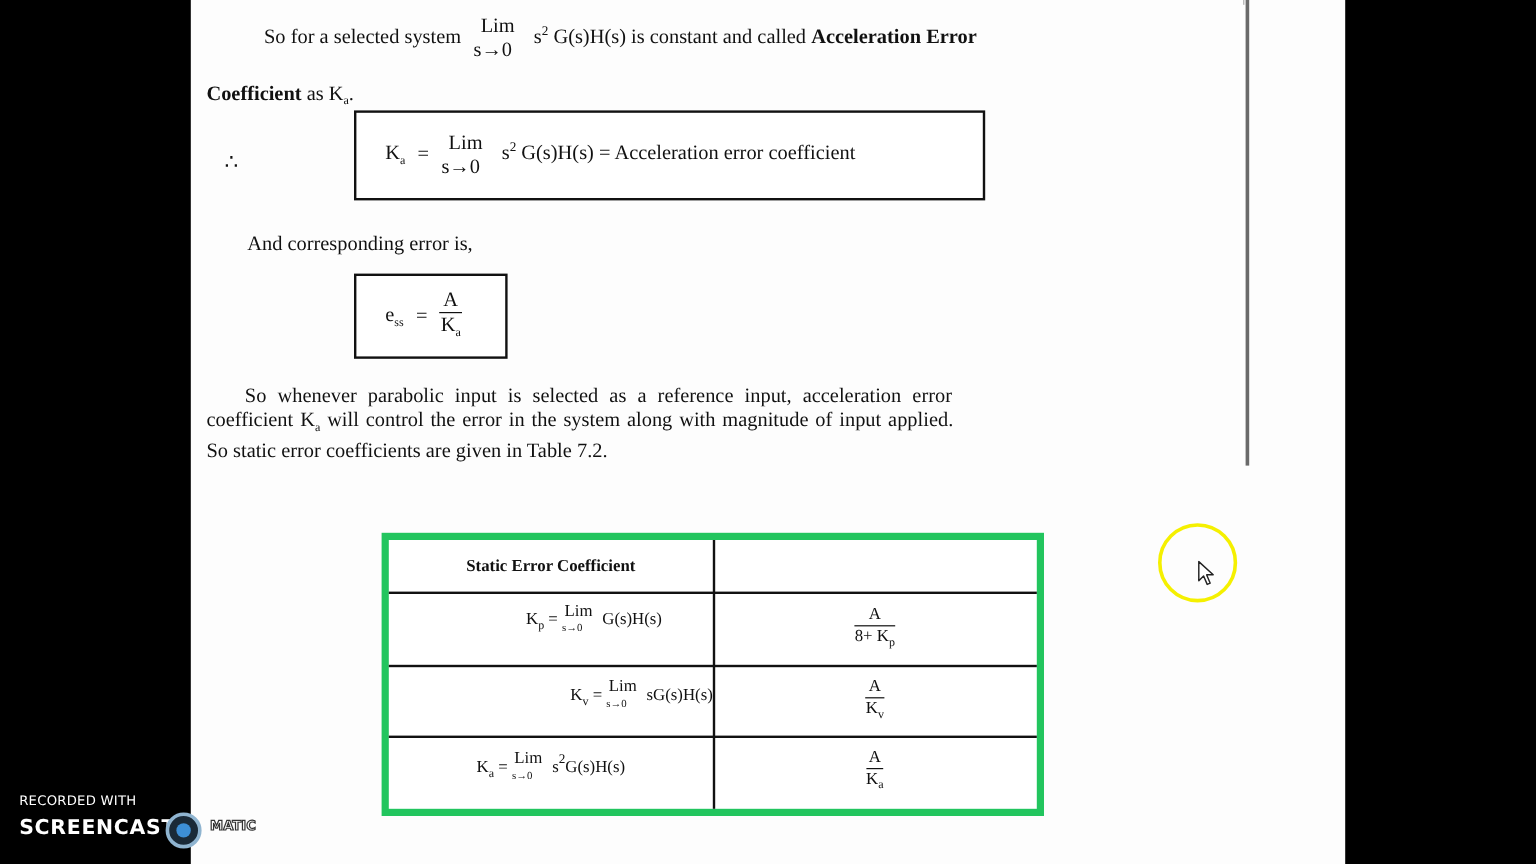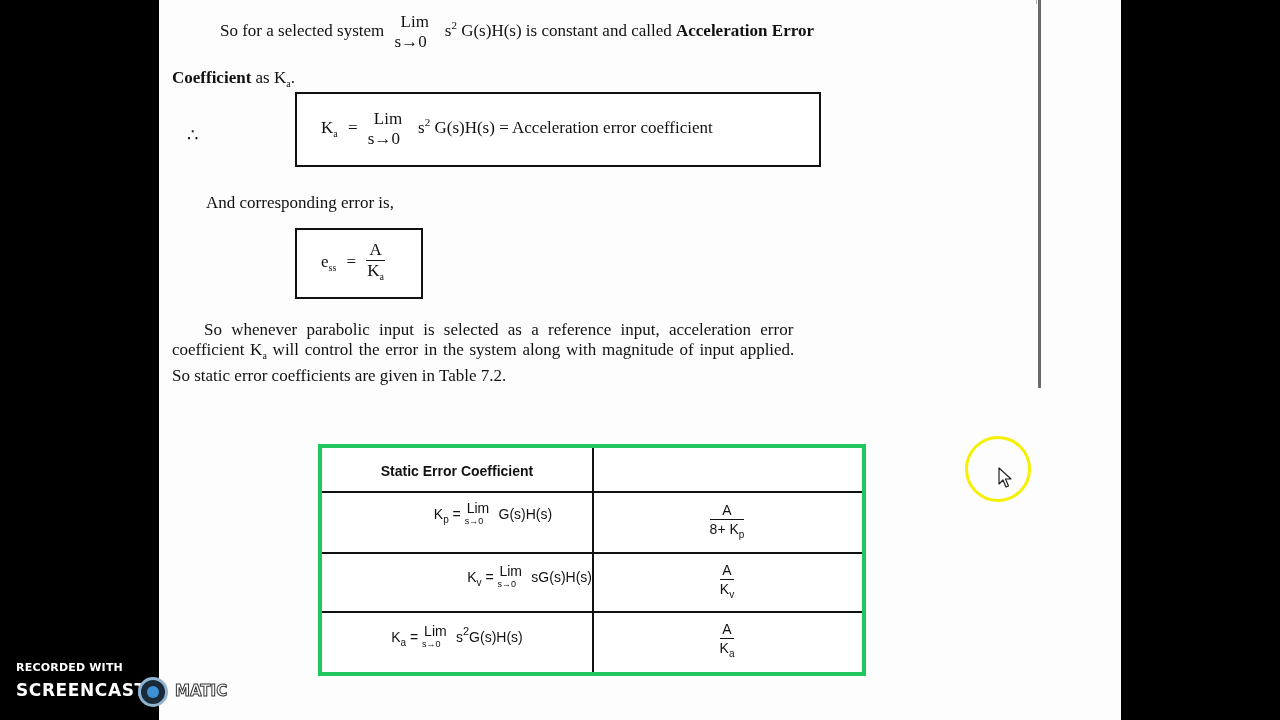--- a/index.html
+++ b/index.html
@@ -29,47 +29,47 @@
     .box {
       position: absolute; border: 2px solid #111; background: #fff;
     }
     .frac { display: inline-block; text-align: center; vertical-align: middle; }
     .frac .num { display: block; padding: 0 3px; border-bottom: 1.5px solid #111; line-height: 20px; }
     .frac .den { display: block; line-height: 20px; }
 
     
     .tbl {
       position: absolute; left: 318px; top: 444px; width: 540px; height: 224px;
-      border: 4px solid #22c55e; background: #fff;
-      font-family: Liberation Sans, sans-serif; font-size: 14px; color: #111;
+      border: 6px solid #22c55e; background: #fff;
+      font-family: Liberation Serif, serif; font-size: 14px; color: #111;
     }
     .tbl .col-div { position: absolute; left: 270px; top: 0; width: 2px; height: 100%; background: #111; }
     .tbl .row-div { position: absolute; left: 0; width: 100%; height: 2px; background: #111; }
     .cell { position: absolute; text-align: center; }
     .tlim { display: inline-block; position: relative; width: 30px; height: 26px; vertical-align: middle; }
     .tlim .top { position: absolute; left: 2px; top: -2px; font-size: 14px; }
     .tlim .bot { position: absolute; left: 0; top: 14px; font-size: 9px; white-space: nowrap; }
     .tfrac { display: inline-block; text-align: center; font-size: 14px; }
     .tfrac .num { display: block; border-bottom: 1.5px solid #111; line-height: 17px; padding: 0 2px; }
     .tfrac .den { display: block; line-height: 18px; }
 
     
     .cursor-ring {
       position: absolute; left: 965px; top: 436px; width: 66px; height: 66px;
       border: 3px solid #f5f000; border-radius: 50%; box-sizing: border-box;
     }
     .cursor { position: absolute; left: 998px; top: 467px; }
 
     
     .wm { position: absolute; left: 0; top: 655px; width: 240px; height: 60px; }
-    .wm .rec { position: absolute; left: 16px; top: 6px; color: #fff; font-family: "DejaVu Sans", sans-serif; font-weight: bold; font-size: 11px; letter-spacing: 0.2px; }
+    .wm .rec { position: absolute; left: 16px; top: 6px; color: #fff; font-family: "DejaVu Sans", sans-serif; font-weight: normal; font-size: 11px; letter-spacing: 0.2px; }
     .wm .sc { position: absolute; left: 16px; top: 25px; color: #fff; font-family: "DejaVu Sans", sans-serif; font-weight: bold; font-size: 17px; letter-spacing: 0.6px; }
     .wm .logo { position: absolute; left: 138px; top: 22px; width: 30px; height: 30px; border-radius: 50%; background: #1a2a38; border: 3px solid #8fb4d0; box-sizing: border-box; }
     .wm .logo::after { content: ""; position: absolute; left: 6px; top: 6px; width: 12px; height: 12px; border-radius: 50%; background: #3d8fd6; }
-    .wm .matic { position: absolute; left: 175px; top: 27px; color: #fff; font-family: "DejaVu Sans", sans-serif; font-weight: bold; font-size: 15px; -webkit-text-stroke: 1px #333; }
+    .wm .matic { position: absolute; left: 175px; top: 27px; color: #fff; font-family: "DejaVu Sans", sans-serif; font-weight: bold; font-size: 11px; -webkit-text-stroke: 1px #333; }
   </style>
 </head>
 <body>
 
 <div class="page">
   <div class="tick-top"></div>
 </div>
 <div class="vline"></div>
 
 <div class="txt" style="left:220px; top:12px;">

